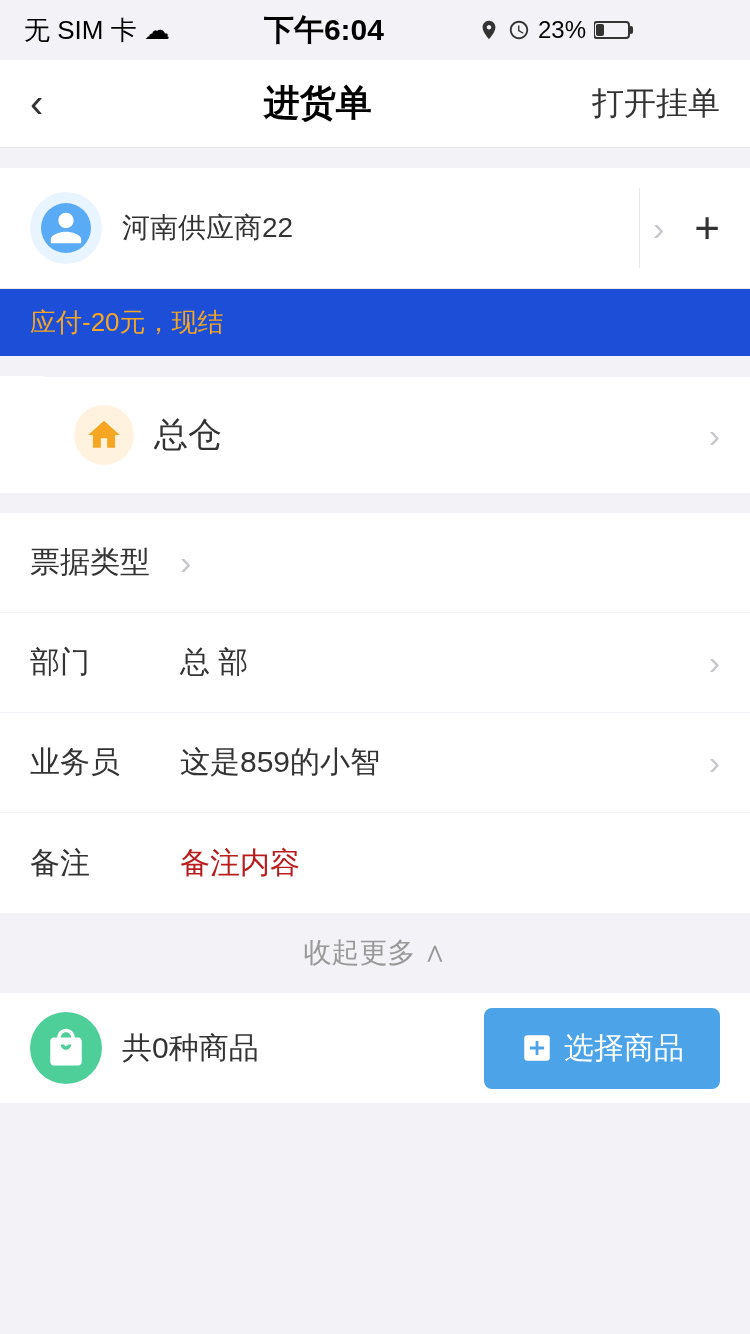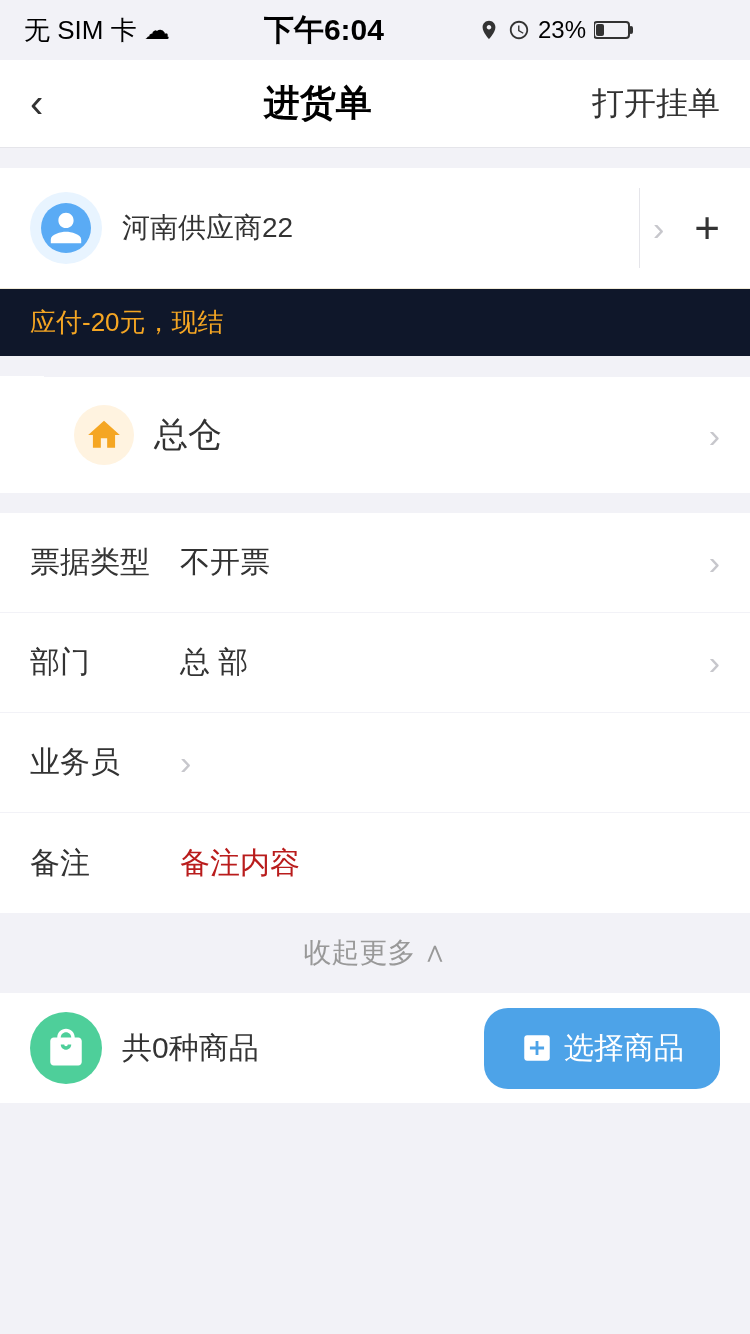--- a/index.html
+++ b/index.html
@@ -127,21 +127,21 @@
       position: absolute;
       right: 110px;
       top: 20px;
       bottom: 20px;
       width: 1px;
       background: #e5e5ea;
     }
 
     
     .notice-banner {
-      background: #0f172a;
+      background: #1d4ed8;
       padding: 16px 30px;
       font-size: 26px;
       color: #f5a623;
       border-top: 1px solid #f0ead8;
     }
 
     
     .warehouse-row {
       display: flex;
       align-items: center;
@@ -240,21 +240,21 @@
     }
     .product-count {
       flex: 1;
       font-size: 30px;
       color: #333;
     }
     .select-product-btn {
       background: #4da3e8;
       color: #fff;
       border: none;
-      border-radius: 24px;
+      border-radius: 8px;
       padding: 20px 36px;
       font-size: 30px;
       display: flex;
       align-items: center;
       gap: 10px;
       cursor: pointer;
     }
 
     
     .page-bg {
@@ -325,32 +325,32 @@
     </div>
     <span class="warehouse-label">总仓</span>
     <span class="chevron-right">›</span>
   </div>
 </div>
 
 <div class="form-section">
 
   <div class="form-row">
     <span class="form-label">票据类型</span>
-    <span class="form-value">不开票</span>
     <span class="form-chevron">›</span>
   </div>
 
   <div class="form-row">
     <span class="form-label">部门</span>
     <span class="form-value">总 部</span>
     <span class="form-chevron">›</span>
   </div>
 
   <div class="form-row">
     <span class="form-label">业务员</span>
+    <span class="form-value">这是859的小智</span>
     <span class="form-chevron">›</span>
   </div>
 
   <div class="form-row">
     <span class="form-label">备注</span>
     <span class="form-placeholder">备注内容</span>
   </div>
 
 </div>
 

